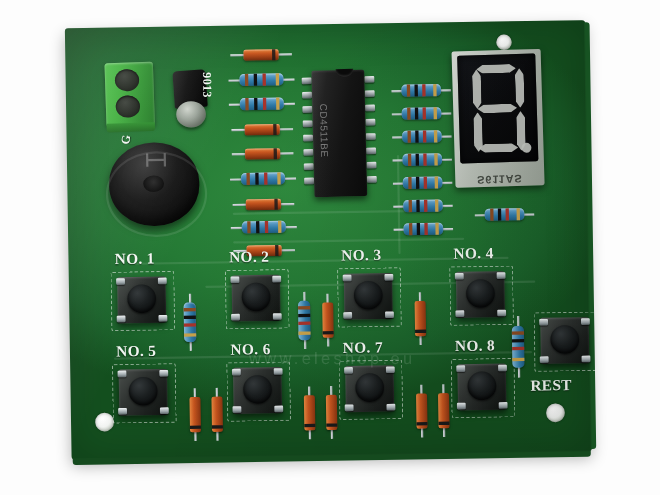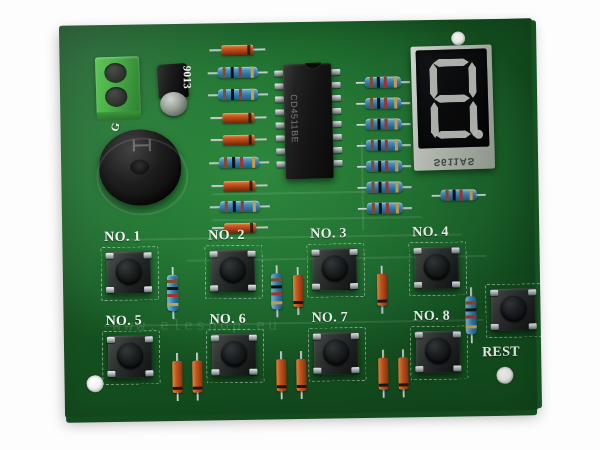--- a/index.html
+++ b/index.html
@@ -134,22 +134,22 @@
     background:linear-gradient(#eef2f3,#99a3a7 65%,#5d6669);box-shadow:0 1px 1px rgba(0,0,0,.5);}
   .btn .lg.tl{left:-1px;top:1px;} .btn .lg.tr{right:-1px;top:1px;}
   .btn .lg.bl{left:-1px;bottom:1px;} .btn .lg.br{right:-1px;bottom:1px;}
   .btn-silk{position:absolute;width:56px;height:52px;border:1.2px dashed rgba(240,245,240,.55);border-radius:2px;}
 
   
   #wm{position:absolute;left:0;top:0;width:600px;height:450px;pointer-events:none;}
   #wm .wtext{position:absolute;left:112px;top:252px;width:380px;text-align:center;
     font-family:"Liberation Serif",serif;font-size:72px;font-weight:400;
     color:rgba(255,255,255,.10);letter-spacing:1px;}
-  #wm .wsub{position:absolute;left:112px;top:318px;width:380px;text-align:left;
-    font-family:Liberation Mono, monospace;font-size:15px;
+  #wm .wsub{position:absolute;left:112px;top:318px;width:380px;text-align:center;
+    font-family:Liberation Sans, sans-serif;font-size:15px;
     color:rgba(255,255,255,.12);letter-spacing:3px;}
 </style>
 </head>
 <body>
 
 <div id="stage">
 
   <div id="pcb">
     <div class="edge-b"></div>
     <div class="edge-r"></div>

